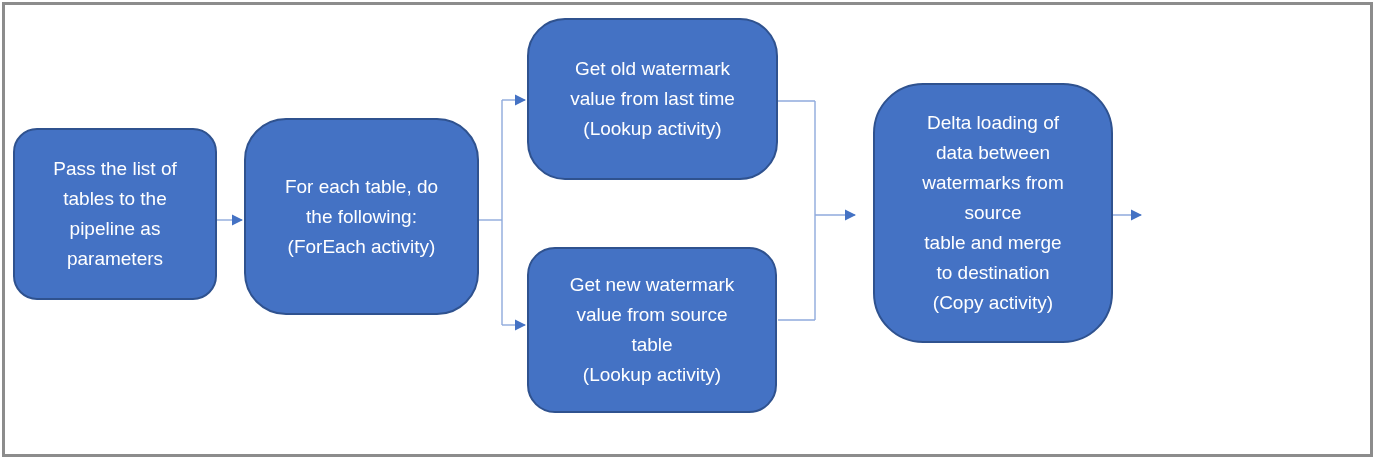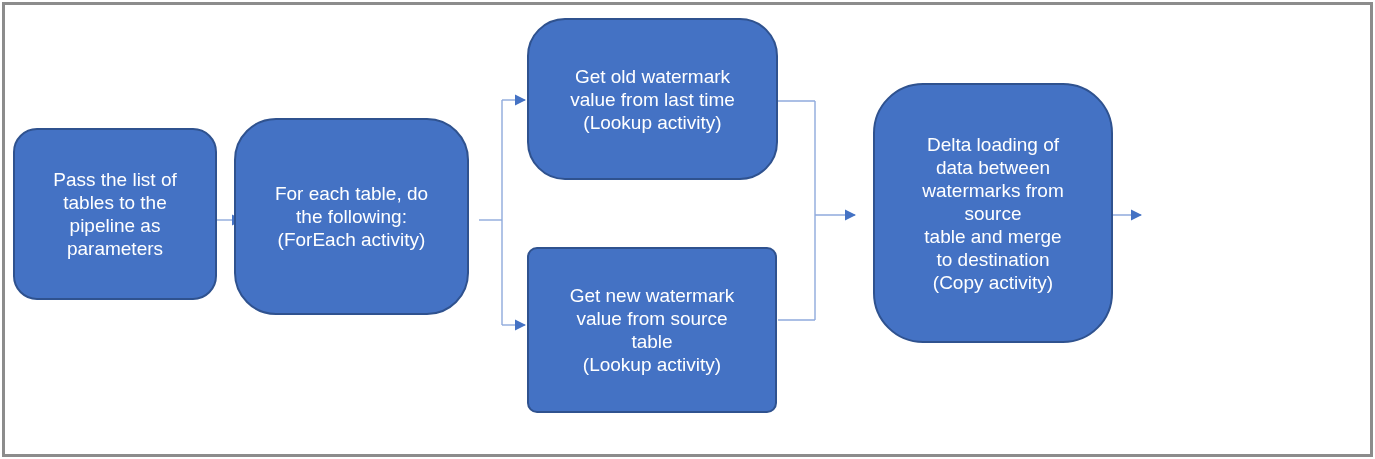--- a/index.html
+++ b/index.html
@@ -27,28 +27,28 @@
     position: absolute;
     box-sizing: border-box;
     background: #4472c4;
     border: 2px solid #2f528f;
     color: #ffffff;
     display: flex;
     align-items: center;
     justify-content: center;
     text-align: center;
     font-size: 19px;
-    line-height: 23px;
+    line-height: 30px;
     padding: 6px 8px;
   }
   .box span { white-space: pre-line; }
   .b1 { left: 13px;   top: 128px; width: 204px; height: 172px; border-radius: 24px; }
-  .b2 { left: 234px;  top: 118px; width: 235px; height: 197px; border-radius: 42px; }
+  .b2 { left: 244px;  top: 118px; width: 235px; height: 197px; border-radius: 42px; }
   .b3 { left: 527px;  top: 18px;  width: 251px; height: 162px; border-radius: 38px; }
-  .b4 { left: 527px;  top: 247px; width: 250px; height: 166px; border-radius: 10px; }
+  .b4 { left: 527px;  top: 247px; width: 250px; height: 166px; border-radius: 28px; }
   .b5 { left: 857px;  top: 83px;  width: 240px; height: 260px; border-radius: 50px; margin-left: 16px; }
   .b6 { left: 1143px; top: 80px;  width: 220px; height: 265px; border-radius: 46px; }
   .conn { stroke: #8faadc; stroke-width: 1.4; fill: none; }
 </style>
 </head>
 <body>
 
 <div class="stage">
 
   <svg class="connectors" viewBox="0 0 1375 459" xmlns="http://www.w3.org/2000/svg">

